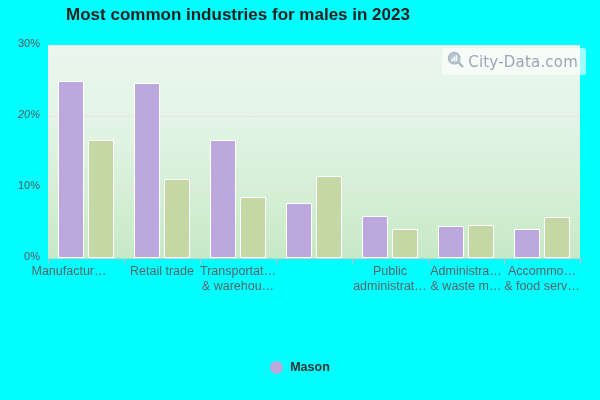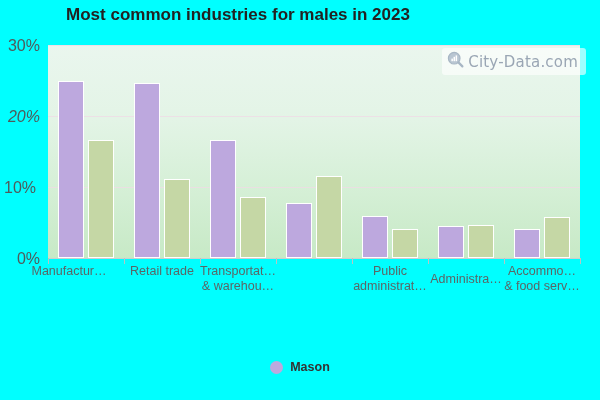--- a/index.html
+++ b/index.html
@@ -54,21 +54,21 @@
     left: 0;
     top: 0;
     width: 44px;
     height: 400px;
   }
   .ylab {
     position: absolute;
     right: 4px;
     width: 40px;
     text-align: right;
-    font-size: 16px;
+    font-size: 11px;
     color: #4f5b5b;
     white-space: nowrap;
   }
   .bar {
     position: absolute;
     bottom: 0;
     border: 1.5px solid #ffffff;
     box-sizing: border-box;
   }
   .bar.mason { background: #bda8de; }
@@ -151,21 +151,21 @@
 </style>
 </head>
 <body>
 
 <div id="chart-root">
 
   <div class="chart-title">Most common industries for males in 2023</div>
 
   <div class="ylabels">
       <div class="ylab" style="top: 250px;">0%</div>
-      <div class="ylab" style="top: 179px; text-align: center;">10%</div>
+      <div class="ylab" style="top: 179px;">10%</div>
       <div class="ylab" style="top: 108px; font-style: italic;">20%</div>
       <div class="ylab" style="top: 37px;">30%</div>
     </div>
 
   <div class="plot-area">
     <div>
         <div class="gridline" style="top: 142px;"></div>
         <div class="gridline" style="top: 71px;"></div>
         <div class="gridline" style="top: 0px;"></div>
       </div>
@@ -206,22 +206,23 @@
         <div>Retail trade</div>
       </div>
       <div class="xlab" style="left: 194px; width: 88px;">
         <div>Transportat…</div>
         <div>&amp; warehou…</div>
       </div>
       <div class="xlab" style="left: 346px; width: 88px;">
         <div>Public</div>
         <div>administrat…</div>
       </div>
-      <div class="xlab" style="left: 422px; width: 88px; margin-top: 8px;">
+      <div class="xlab" style="left: 422px; width: 88px;">
         <div>Administra…</div>
+        <div>&amp; waste m…</div>
       </div>
       <div class="xlab" style="left: 498px; width: 88px;">
         <div>Accommo…</div>
         <div>&amp; food serv…</div>
       </div>
     </div>
 
   <div class="watermark">
     <span class="wm-icon">
       <svg width="17" height="17" viewBox="0 0 17 17">

